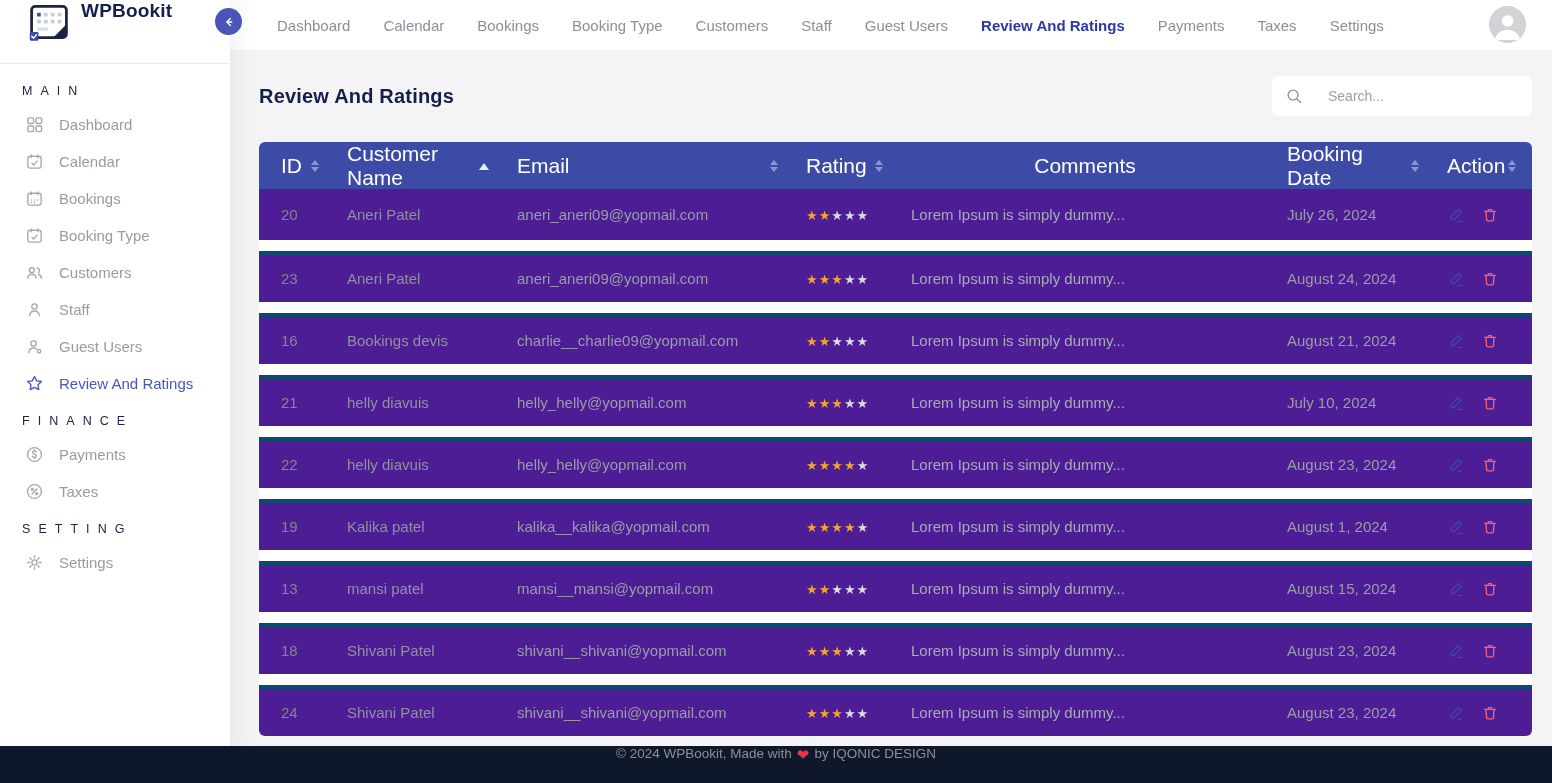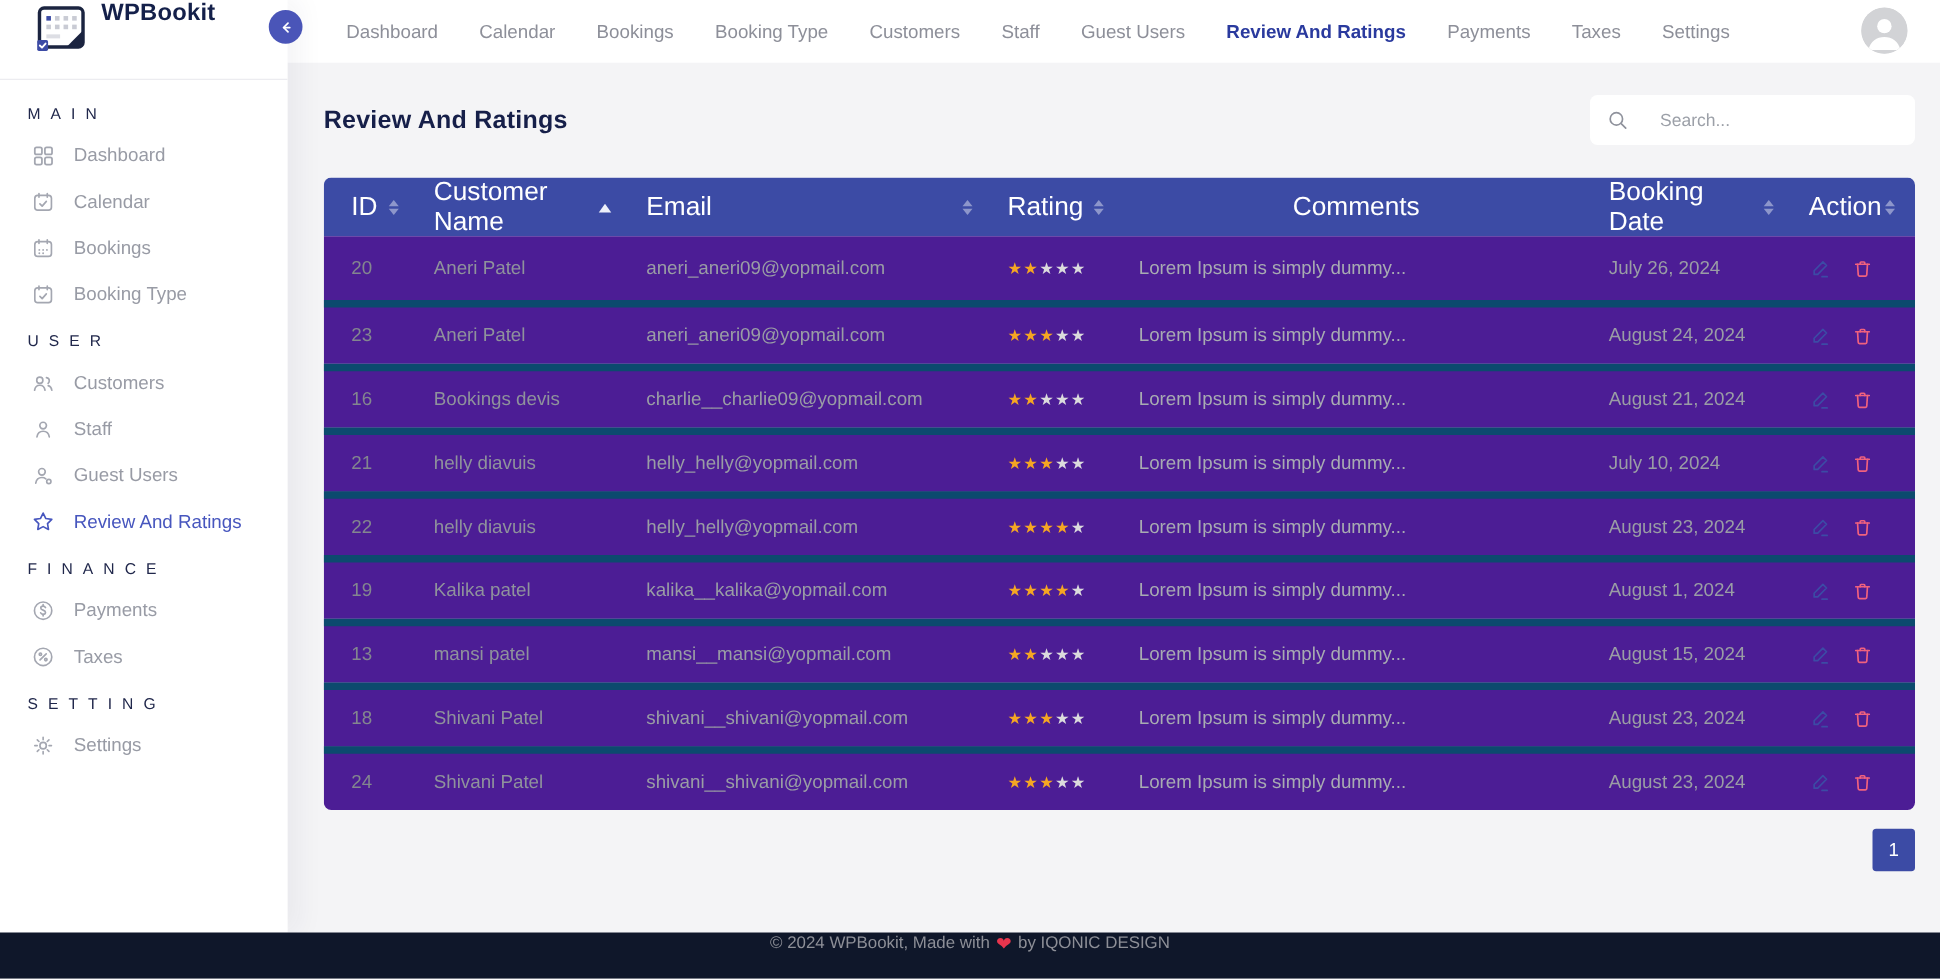--- a/index.html
+++ b/index.html
@@ -89,21 +89,21 @@
   .th.no-sort { cursor:default;justify-content:center; }
   .sort { display:flex; flex-direction:column; gap:2px; }
   .sort .t-up { width:0; height:0; border-left:4px solid transparent; border-right:4px solid transparent; border-bottom:5px solid rgba(255,255,255,.42); }
   .sort .t-down { width:0; height:0; border-left:4px solid transparent; border-right:4px solid transparent; border-top:5px solid rgba(255,255,255,.42); }
   .sort.asc .t-up { border-bottom-color:#EDEFFA; border-left-width:5px; border-right-width:5px; border-bottom-width:7px; }
 
   .tr {
     display:grid; grid-template-columns:76px 170px 289px 105px 376px 160px 97px;
     height:51px; align-items:center; background:#4c1d95;
   }
-  .tr + .tr { border-top:6px solid #0c4a6e; }
+  .tr + .tr { border-top:4px solid #0c4a6e;margin-top:11px; }
   .td { font-size:15px; color:#9A9DA5; padding-left:12px; white-space:nowrap; overflow:hidden; text-overflow:ellipsis; }
   .td.c-id { padding-left:22px; color:#83868F; }
   .td.c-name { color:#8F929C; }
   .td.c-comment { color:#A8ABB2; }
   .stars { font-size:13px; letter-spacing:1px; }
   .stars .f { color:#F5A623; }
   .stars .e { color:#DBDBDD; }
   .td.c-actions { display:flex; gap:16px; align-items:center; overflow:visible; }
   .icon-btn { width:18px; height:18px; cursor:pointer; display:flex; }
   .icon-btn svg { width:18px; height:18px; }
@@ -196,21 +196,20 @@
       <div class="side-item">
         <span class="si-icon">
           <svg viewBox="0 0 20 20" fill="none" stroke="currentColor" stroke-width="1.4" stroke-linecap="round" stroke-linejoin="round">
             <rect x="3" y="4.5" width="14" height="12.5" rx="2.5"></rect>
             <path d="M6.5 3v3M13.5 3v3"></path>
             <path d="M7.3 11.7l1.9 1.9 3.5-4"></path>
           </svg>
         </span>
         <span>Booking Type</span>
       </div>
-      <div class="section-label">U S E R</div>
       <div class="side-item">
         <span class="si-icon">
           <svg viewBox="0 0 20 20" fill="none" stroke="currentColor" stroke-width="1.4" stroke-linecap="round" stroke-linejoin="round">
             <circle cx="7.2" cy="7.6" r="2.6"></circle>
             <path d="M2.8 16c.4-2.6 2.1-4.2 4.4-4.2s4 1.6 4.4 4.2"></path>
             <path d="M12.8 5.4c1.4.2 2.4 1.3 2.4 2.7 0 .9-.4 1.7-1 2.2"></path>
             <path d="M14.3 12.1c1.7.5 2.8 1.9 3 3.9"></path>
           </svg>
         </span>
         <span>Customers</span>

